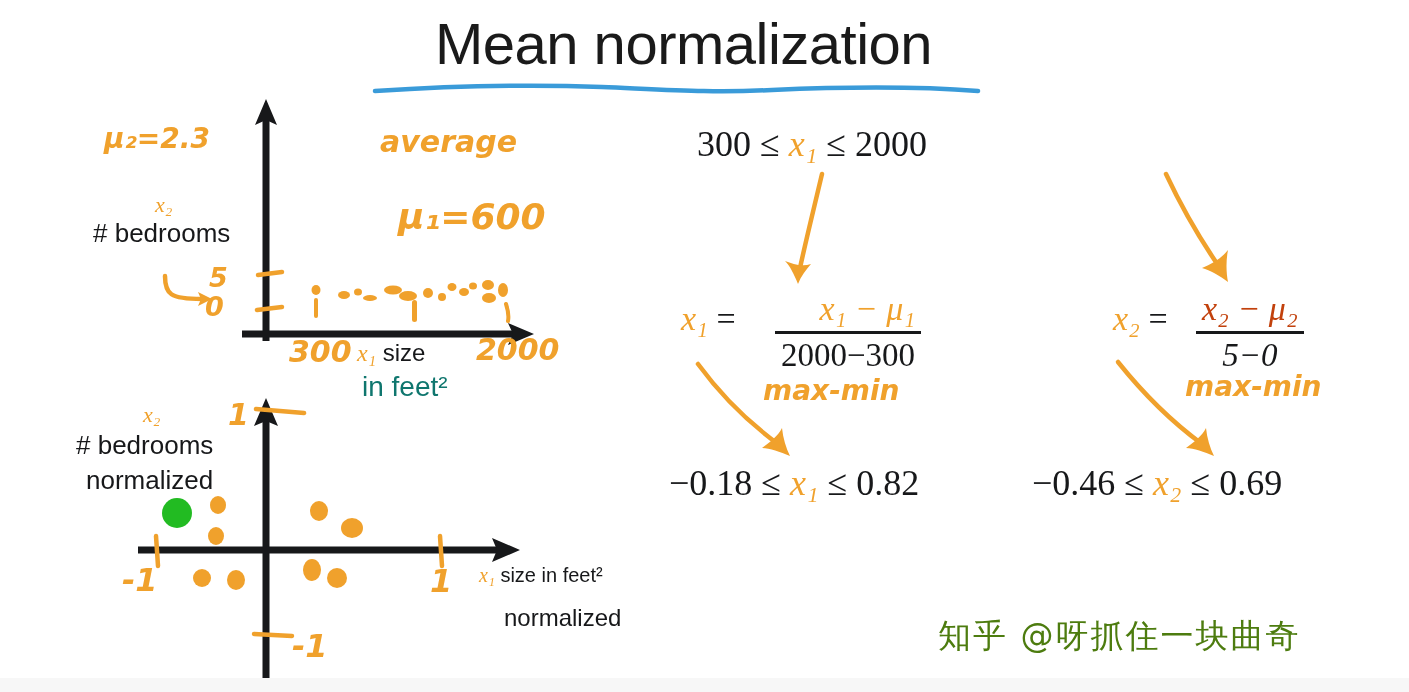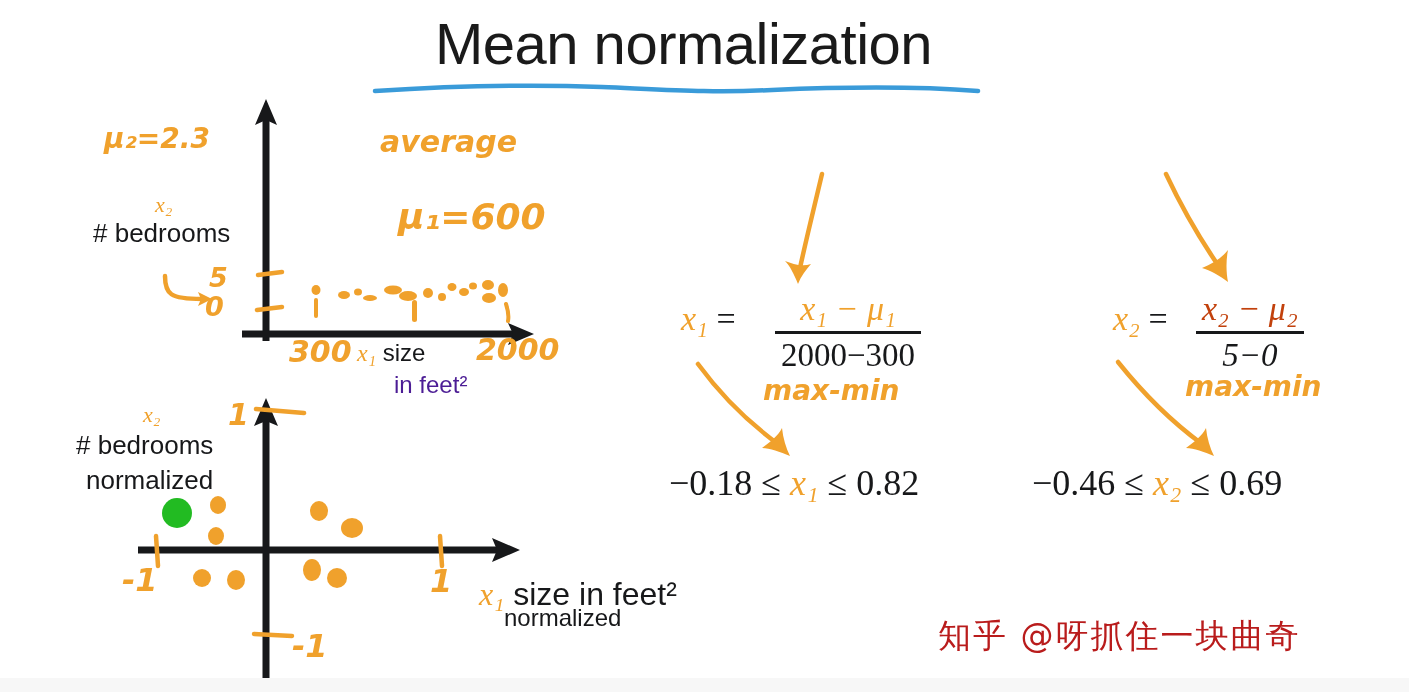--- a/index.html
+++ b/index.html
@@ -40,57 +40,57 @@
   #mu2-label{left:104px;top:122px;font-size:28px;}
   #x2-top{left:155px;top:192px;font-size:22px;}
   #bedrooms-top{left:93px;top:218px;font-size:26px;color:#17181a;font-weight:400;}
   #average-label{left:380px;top:124px;font-size:30px;}
   #mu1-label{left:385px;top:196px;font-size:36px;margin-left:13px;}
   #tick5{left:209px;top:262px;font-size:27px;}
   #tick0{left:205px;top:291px;font-size:27px;}
   #lbl300{left:289px;top:334px;font-size:30px;}
   #lbl2000{left:476px;top:332px;font-size:30px;}
   #x1size{left:357px;top:339px;font-size:24px;color:#17181a;white-space:nowrap;}
-  #infeet{left:362px;top:371px;font-size:24px;color:#4c1d95;margin-left:32px;}
+  #infeet{left:362px;top:371px;font-size:28px;color:#0f766e;}
 
   
   #x2-bot{left:143px;top:402px;font-size:22px;}
   #bedrooms-bot{left:76px;top:430px;font-size:26px;color:#17181a;}
   #normalized-bot{left:86px;top:465px;font-size:26px;color:#17181a;}
   #tick-one-y{left:228px;top:397px;font-size:30px;}
   #tick-neg1-x{left:122px;top:561px;font-size:32px;}
   #tick-one-x{left:430px;top:562px;font-size:32px;}
   #tick-neg1-y{left:292px;top:627px;font-size:32px;}
-  #x1size-bot{left:479px;top:576px;font-size:32px;color:#17181a;white-space:nowrap;}
+  #x1size-bot{left:479px;top:564px;font-size:20px;color:#17181a;white-space:nowrap;}
   #normalized-x{left:504px;top:604px;font-size:24px;color:#17181a;}
 
   
   #mid-range{left:697px;top:123px;font-size:36px;white-space:nowrap;}
   #mid-eq{left:681px;top:300px;font-size:34px;}
   #frac-mid{left:775px;top:290px;text-align:center;}
-  #frac-mid .num{font-size:34px;color:#f0a12c;padding:0 6px;}
+  #frac-mid .num{font-size:34px;color:#f0a12c;padding:0 6px;text-align:right;}
   #frac-mid .bar{height:3px;background:#17181a;margin:3px 0;}
   #frac-mid .den{font-size:33px;color:#17181a;padding:0 6px;}
   #maxmin-mid{left:763px;top:374px;font-size:28px;}
   #mid-result{left:669px;top:462px;font-size:36px;white-space:nowrap;}
 
   
   #right-range{left:1061px;top:123px;font-size:36px;white-space:nowrap;}
   #right-eq{left:1113px;top:300px;font-size:34px;}
   #frac-right{left:1196px;top:290px;text-align:center;}
   #frac-right .num{font-size:34px;color:#c2410c;padding:0 6px;}
   #frac-right .bar{height:3px;background:#17181a;margin:3px 0;}
   #frac-right .den{font-size:33px;color:#17181a;padding:0 6px;font-style:italic;}
   #maxmin-right{left:1185px;top:370px;font-size:28px;}
   #right-result{left:1032px;top:462px;font-size:36px;white-space:nowrap;}
 
   
   #watermark{
     left:938px;top:614px;
-    font-size:33px;color:#b91c1c;
+    font-size:33px;color:#4d7c0f;
     font-family:"DejaVu Sans", sans-serif;
     letter-spacing:2px;
     white-space:nowrap;
   }
   #bottom-strip{left:0;top:678px;width:1409px;height:14px;background:#f7f7f7;}
 </style>
 </head>
 <body>
 
 <div id="slide">
@@ -201,20 +201,27 @@
   <div class="abs hand" id="tick-one-y">1</div>
   <div class="abs hand" id="tick-neg1-x">-1</div>
   <div class="abs hand" id="tick-one-x">1</div>
   <div class="abs hand" id="tick-neg1-y">-1</div>
   <div class="abs" id="x1size-bot">
     <span class="mathit org">x₁</span>
     <span class="blk">size in feet²</span>
   </div>
   <div class="abs" id="normalized-x">normalized</div>
 
+  <div class="abs serif" id="mid-range">
+    <span class="blk">300</span>
+    <span class="blk">≤</span>
+    <span class="mathit org">x₁</span>
+    <span class="blk">≤</span>
+    <span class="blk">2000</span>
+  </div>
 
   <div class="abs" style="left:770px;top:168px;">
     <svg width="90" height="125" viewBox="0 0 90 125">
       <path d="M52,6 C 44,40 36,72 30,100" stroke="#f0a12c" stroke-width="4.5" fill="none" stroke-linecap="round"></path>
       <path d="M28,116 C 24,106 20,98 15,93 C 23,96 32,99 41,96 C 36,102 31,108 28,116 Z" fill="#f0a12c"></path>
     </svg>
   </div>
 
   <div class="abs mathit org" id="mid-eq">
     <span>x₁</span>

